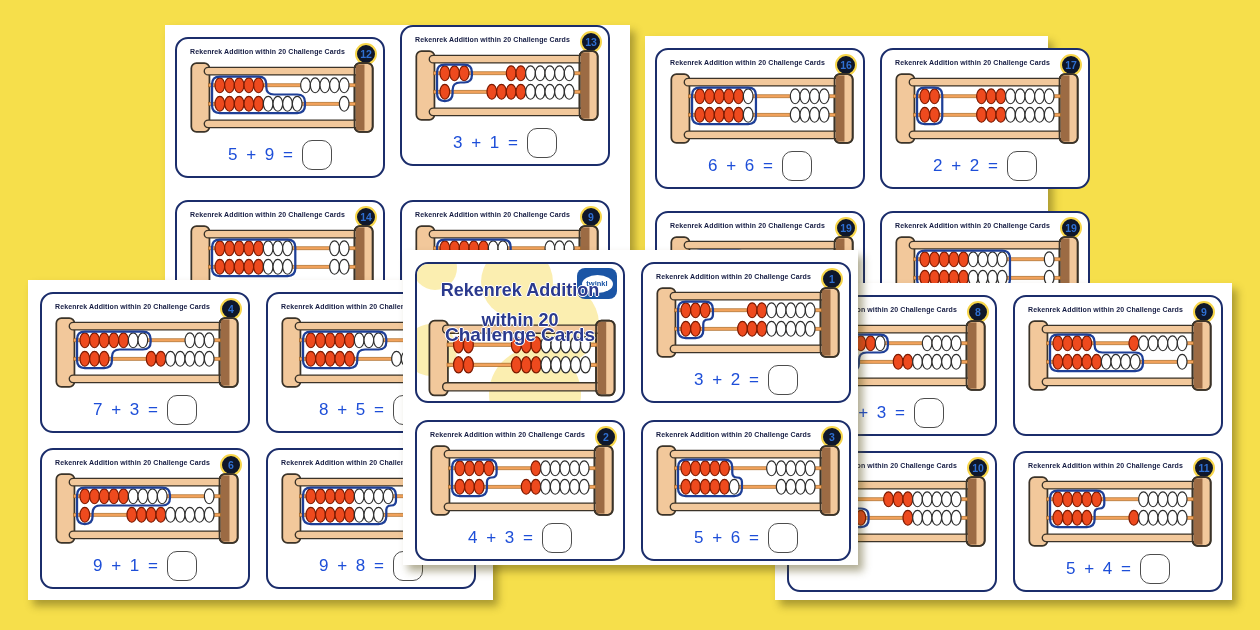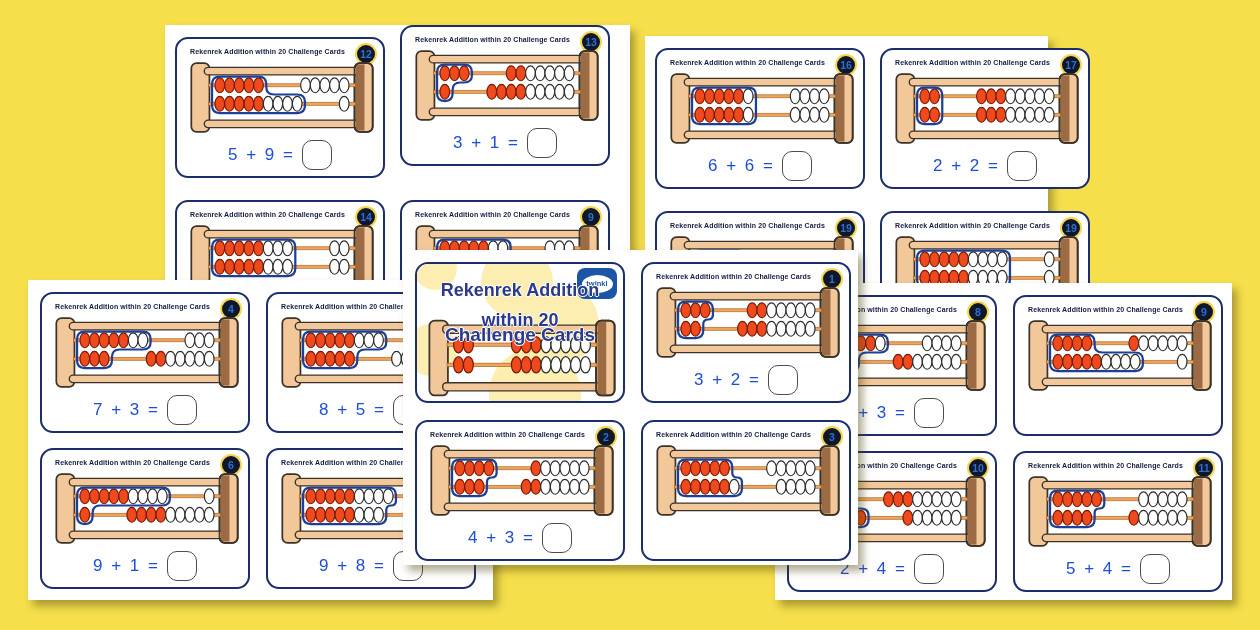--- a/index.html
+++ b/index.html
@@ -733,24 +733,20 @@
               <ellipse cx="126.0" cy="53.5" rx="5.6" ry="8.9" fill="#ee4a1e" stroke="#7c1a00" stroke-width="1.4"></ellipse>
               <ellipse cx="137.2" cy="53.5" rx="5.6" ry="8.9" fill="#ffffff" stroke="#2e2e2e" stroke-width="1.4"></ellipse>
               <ellipse cx="148.4" cy="53.5" rx="5.6" ry="8.9" fill="#ffffff" stroke="#2e2e2e" stroke-width="1.4"></ellipse>
               <ellipse cx="159.6" cy="53.5" rx="5.6" ry="8.9" fill="#ffffff" stroke="#2e2e2e" stroke-width="1.4"></ellipse>
               <ellipse cx="170.8" cy="53.5" rx="5.6" ry="8.9" fill="#ffffff" stroke="#2e2e2e" stroke-width="1.4"></ellipse>
               <ellipse cx="182.0" cy="53.5" rx="5.6" ry="8.9" fill="#ffffff" stroke="#2e2e2e" stroke-width="1.4"></ellipse>
             </g>
             <path d="M29.0 30.0 Q29.0 21.0 38.0 21.0 L49.2 21.0 Q58.2 21.0 58.2 30.0 L58.2 33.4 Q58.2 42.4 67.2 42.4 L71.6 42.4 Q80.6 42.4 80.6 51.4 L80.6 55.6 Q80.6 64.6 71.6 64.6 L38.0 64.6 Q29.0 64.6 29.0 55.6 Z" fill="none" stroke="#1e3f97" stroke-width="2.6" stroke-linejoin="round"></path>
           </svg>
         </div>
-    <div class="equation">
-      <span class="eq-text">2 + 4 =</span>
-      <span class="answer-box"></span>
-    </div>
   </div>
       <div class="card" style="left: 238px; top: 168px;">
     <span class="card-header-text">Rekenrek Addition within 20 Challenge Cards</span>
     <span class="card-badge">11</span>
     <div class="abacus">
           <svg viewBox="0 0 220 92" preserveAspectRatio="none">
             <g>
               <rect x="5" y="5" width="21" height="82" rx="6" fill="#f2c89b" stroke="#3b3328" stroke-width="2"></rect>
               <rect x="194" y="5" width="21" height="82" rx="6" fill="#f2c89b" stroke="#3b3328" stroke-width="2"></rect>
               <rect x="20" y="10" width="180" height="9" rx="4.5" fill="#f2c89b" stroke="#3b3328" stroke-width="1.6"></rect>
@@ -976,15 +972,19 @@
               <ellipse cx="82.8" cy="53.5" rx="5.6" ry="8.9" fill="#ee4a1e" stroke="#7c1a00" stroke-width="1.4"></ellipse>
               <ellipse cx="94.0" cy="53.5" rx="5.6" ry="8.9" fill="#ffffff" stroke="#2e2e2e" stroke-width="1.4"></ellipse>
               <ellipse cx="148.4" cy="53.5" rx="5.6" ry="8.9" fill="#ffffff" stroke="#2e2e2e" stroke-width="1.4"></ellipse>
               <ellipse cx="159.6" cy="53.5" rx="5.6" ry="8.9" fill="#ffffff" stroke="#2e2e2e" stroke-width="1.4"></ellipse>
               <ellipse cx="170.8" cy="53.5" rx="5.6" ry="8.9" fill="#ffffff" stroke="#2e2e2e" stroke-width="1.4"></ellipse>
               <ellipse cx="182.0" cy="53.5" rx="5.6" ry="8.9" fill="#ffffff" stroke="#2e2e2e" stroke-width="1.4"></ellipse>
             </g>
             <path d="M29.0 30.0 Q29.0 21.0 38.0 21.0 L82.8 21.0 Q91.8 21.0 91.8 30.0 L91.8 36.8 Q91.8 42.4 97.4 42.4 L97.4 42.4 Q103.0 42.4 103.0 48.0 L103.0 55.6 Q103.0 64.6 94.0 64.6 L38.0 64.6 Q29.0 64.6 29.0 55.6 Z" fill="none" stroke="#1e3f97" stroke-width="2.6" stroke-linejoin="round"></path>
           </svg>
         </div>
+    <div class="equation">
+      <span class="eq-text">5 + 6 =</span>
+      <span class="answer-box"></span>
+    </div>
   </div>
     </div>
   </div>
 
 </body></html>

